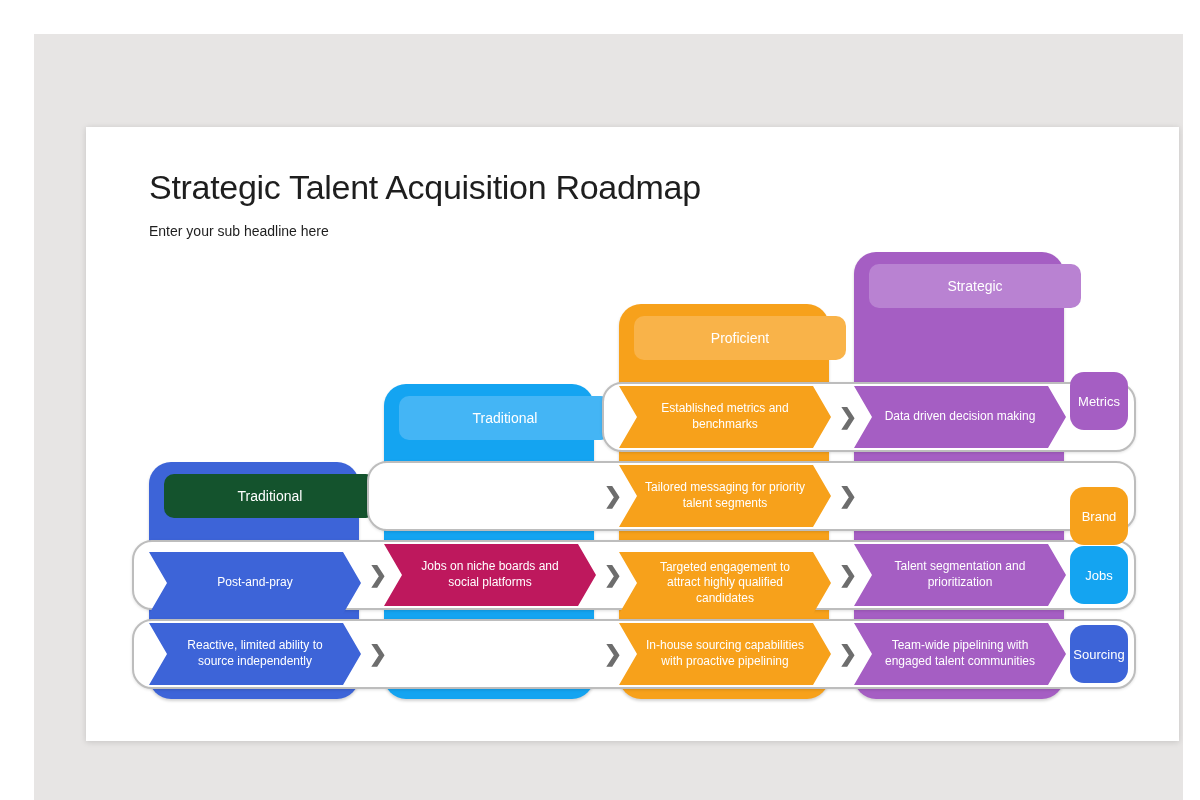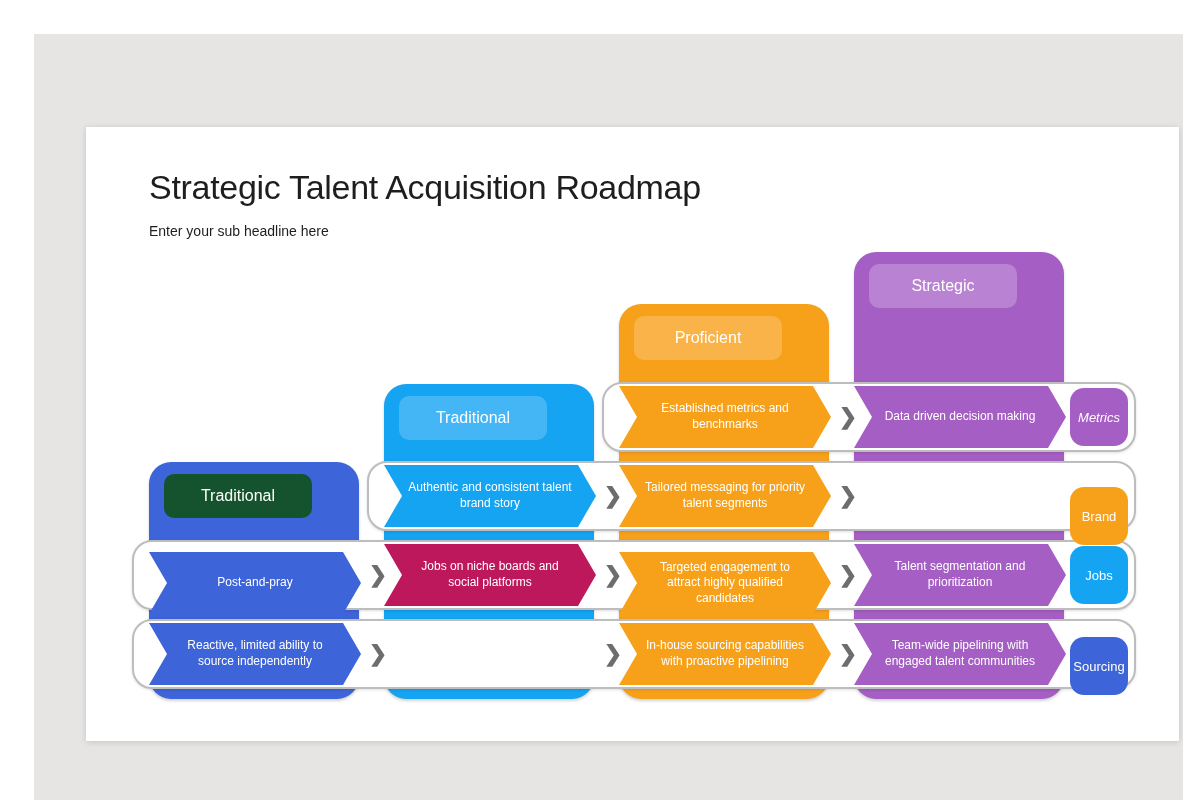--- a/index.html
+++ b/index.html
@@ -48,25 +48,25 @@
     box-shadow: 0 2px 3px rgba(0,0,0,0.18);
   }
   .col-traditional { left: 63px;  top: 335px; height: 237px; }
   .col-developing  { left: 298px; top: 257px; height: 315px; }
   .col-proficient  { left: 533px; top: 177px; height: 395px; }
   .col-strategic   { left: 768px; top: 125px; height: 447px; }
 
   .pill {
     position: absolute;
     left: 15px; top: 12px;
-    width: 148px; height: 44px;
+    width: 212px; height: 44px;
     border-radius: 10px;
     display: flex; align-items: center; justify-content: center;
     color: #ffffff;
-    font-size: 16px;
+    font-size: 14px;
     font-weight: 400;
   }
 
   
   .rowbox {
     position: absolute;
     height: 70px;
     background: #ffffff;
     border: 2px solid #bdbdbd;
     border-radius: 20px;
@@ -118,21 +118,21 @@
   .badge {
     position: absolute;
     left: 984px;
     width: 58px; height: 58px;
     border-radius: 14px;
     z-index: 3;
     display: flex; align-items: center; justify-content: center;
     color: #ffffff;
     font-size: 13px;
   }
-  .by-metrics  { top: 261px; font-style: italic; }
+  .by-metrics  { top: 245px; }
   .by-brand    { top: 328px; margin-top: 32px; }
   .by-jobs     { top: 419px; }
   .by-sourcing { top: 498px; }
 </style>
 </head>
 <body>
 
 <div class="canvas">
   <div class="slide">
 
@@ -155,37 +155,36 @@
     <div class="rowbox row-metrics"></div>
     <div class="rowbox row-brand"></div>
     <div class="rowbox row-jobs"></div>
     <div class="rowbox row-sourcing"></div>
 
     <div class="arrow ax-p ay-metrics" style="background-color: rgb(247, 161, 27);">Established metrics and benchmarks</div>
     <div class="sep sx-3 ay-metrics" style="top:255px">❯</div>
     <div class="arrow ax-s ay-metrics" style="background-color: rgb(165, 94, 195);">Data driven decision making</div>
     <div class="badge by-metrics" style="background-color: rgb(165, 94, 195);">Metrics</div>
 
-    <div class="arrow ax-d ay-brand" style="background-color: rgb(20, 164, 241);">Authentic and consistent talent brand story</div>
     <div class="sep sx-2" style="top:334px">❯</div>
     <div class="arrow ax-p ay-brand" style="background-color: rgb(247, 161, 27);">Tailored messaging for priority talent segments</div>
     <div class="sep sx-3" style="top:334px">❯</div>
     <div class="badge by-brand" style="background-color: rgb(247, 161, 27);">Brand</div>
 
     <div class="arrow ax-t ay-jobs" style="background-color: rgb(61, 100, 216); margin-top: 8px;">Post-and-pray</div>
     <div class="sep sx-1" style="top:413px">❯</div>
     <div class="arrow ax-d ay-jobs" style="background-color: #be185d;">Jobs on niche boards and social platforms</div>
     <div class="sep sx-2" style="top:413px">❯</div>
     <div class="arrow ax-p ay-jobs" style="background-color: rgb(247, 161, 27); margin-top: 8px;">Targeted engagement to attract highly qualified candidates</div>
     <div class="sep sx-3" style="top:413px">❯</div>
     <div class="arrow ax-s ay-jobs" style="background-color: rgb(165, 94, 195);">Talent segmentation and prioritization</div>
     <div class="badge by-jobs" style="background-color: rgb(20, 164, 241);">Jobs</div>
 
     <div class="arrow ax-t ay-sourcing" style="background-color: rgb(61, 100, 216);">Reactive, limited ability to source independently</div>
     <div class="sep sx-1" style="top:492px">❯</div>
     <div class="sep sx-2" style="top:492px">❯</div>
     <div class="arrow ax-p ay-sourcing" style="background-color: rgb(247, 161, 27);">In-house sourcing capabilities with proactive pipelining</div>
     <div class="sep sx-3" style="top:492px">❯</div>
     <div class="arrow ax-s ay-sourcing" style="background-color: rgb(165, 94, 195);">Team-wide pipelining with engaged talent communities</div>
-    <div class="badge by-sourcing" style="background-color: rgb(61, 100, 216); margin-top: 12px;">Sourcing</div>
+    <div class="badge by-sourcing" style="background-color: rgb(61, 100, 216);">Sourcing</div>
 
   </div>
 </div>
 
 </body></html>

